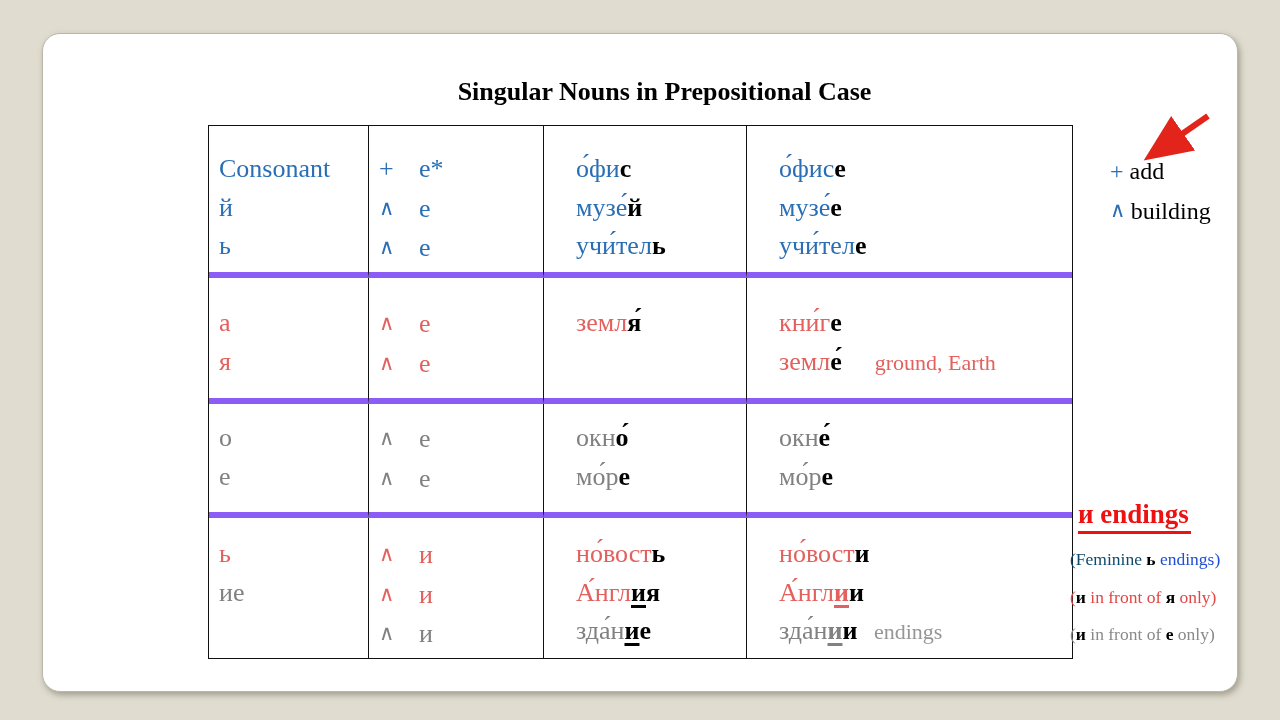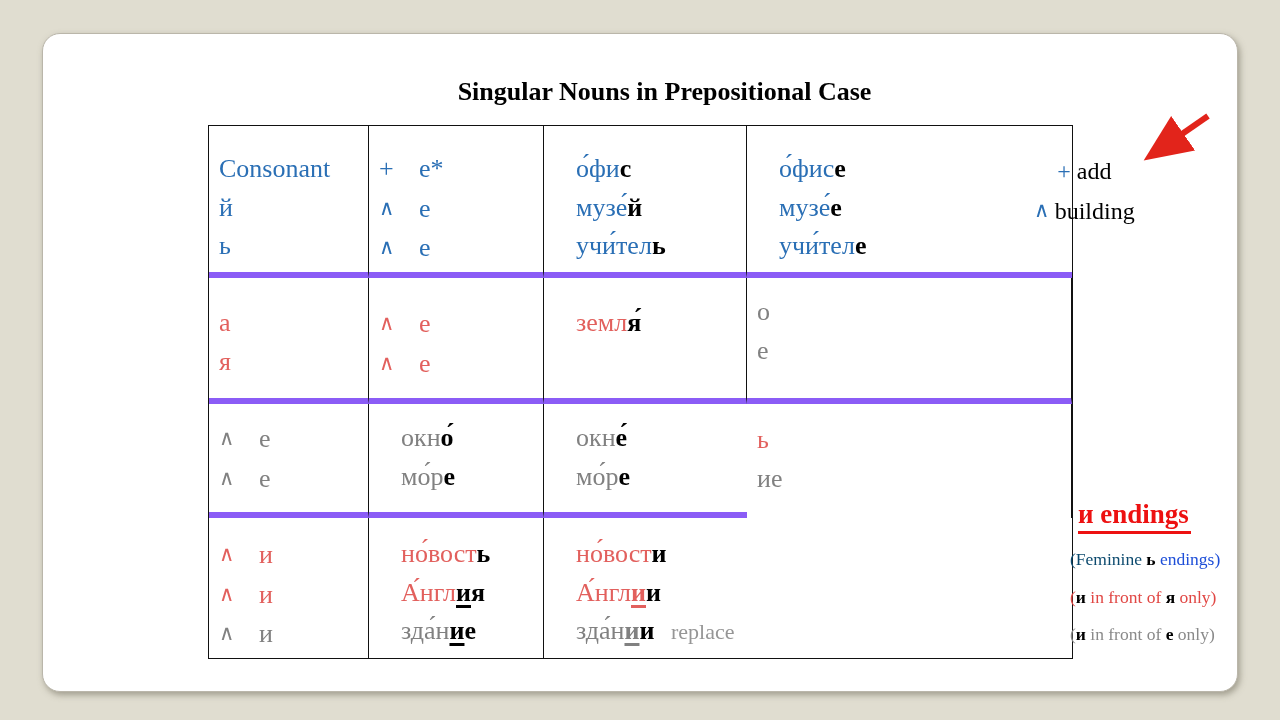--- a/index.html
+++ b/index.html
@@ -37,21 +37,21 @@
   .cell.t2{padding-top:15px;}
   .cell.t3{padding-top:17px;}
   .line{line-height:38.5px;white-space:pre;}
   .seg{white-space:pre;}
   .seg.b{font-weight:bold;}
   .seg.u{text-decoration:underline;text-decoration-thickness:2.5px;text-underline-offset:4px;}
   .seg.sym{display:inline-block;width:40px;}
   .seg.caret{font-size:21px;vertical-align:2px;}
   .seg.small{font-size:22px;}
   .legend{
-    position:absolute;left:1034px;top:152px;font-size:24px;text-align:center;
+    position:absolute;left:1110px;top:152px;font-size:24px;
   }
   .legend .line{line-height:39px;}
   .arrow-wrap{position:absolute;left:1134px;top:108px;width:84px;height:62px;}
   .iending{
     position:absolute;left:1078px;top:499px;
     font-size:27px;font-weight:bold;
   }
   .iending .inner{display:inline-block;border-bottom:3px solid #ED1111;padding:0 2px 1px 0;}
   .endnotes{
     position:absolute;left:1070px;top:541px;font-size:17.5px;
@@ -91,20 +91,24 @@
         <div class="line"><span class="seg" style="color: rgb(226, 96, 93);">а</span></div>
         <div class="line"><span class="seg" style="color: rgb(226, 96, 93);">я</span></div>
       </div>
       <div class="cell p1 t1 cr cb">
         <div class="line"><span class="seg sym caret" style="color: rgb(226, 96, 93);">∧</span><span class="seg" style="color: rgb(226, 96, 93);">е</span></div>
         <div class="line"><span class="seg sym caret" style="color: rgb(226, 96, 93);">∧</span><span class="seg" style="color: rgb(226, 96, 93);">е</span></div>
       </div>
       <div class="cell p2 t1 cr cb">
         <div class="line"><span class="seg" style="color: rgb(226, 96, 93);">земл</span><span class="seg b" style="color: rgb(0, 0, 0);">я́</span></div>
       </div>
+      <div class="cell p3 t1 cb">
+        <div class="line"><span class="seg" style="color: rgb(226, 96, 93);">кни́г</span><span class="seg b" style="color: rgb(0, 0, 0);">е</span></div>
+        <div class="line"><span class="seg" style="color: rgb(226, 96, 93);">земл</span><span class="seg b" style="color: rgb(0, 0, 0);">е́</span><span class="seg small" style="color: rgb(226, 96, 93);">      ground, Earth</span></div>
+      </div>
       <div class="cell p0 t2 cr cb">
         <div class="line"><span class="seg" style="color: rgb(129, 129, 129);">о</span></div>
         <div class="line"><span class="seg" style="color: rgb(129, 129, 129);">е</span></div>
       </div>
       <div class="cell p1 t2 cr cb">
         <div class="line"><span class="seg sym caret" style="color: rgb(129, 129, 129);">∧</span><span class="seg" style="color: rgb(129, 129, 129);">е</span></div>
         <div class="line"><span class="seg sym caret" style="color: rgb(129, 129, 129);">∧</span><span class="seg" style="color: rgb(129, 129, 129);">е</span></div>
       </div>
       <div class="cell p2 t2 cr cb">
         <div class="line"><span class="seg" style="color: rgb(129, 129, 129);">окн</span><span class="seg b" style="color: rgb(0, 0, 0);">о́</span></div>
@@ -124,21 +128,21 @@
         <div class="line"><span class="seg sym caret" style="color: rgb(129, 129, 129);">∧</span><span class="seg" style="color: rgb(129, 129, 129);">и</span></div>
       </div>
       <div class="cell p2 t3 cr">
         <div class="line"><span class="seg" style="color: rgb(226, 96, 93);">но́вост</span><span class="seg b" style="color: rgb(0, 0, 0);">ь</span></div>
         <div class="line"><span class="seg" style="color: rgb(226, 96, 93);">А́нгл</span><span class="seg b u" style="color: rgb(0, 0, 0);">и</span><span class="seg b" style="color: rgb(0, 0, 0);">я</span></div>
         <div class="line"><span class="seg" style="color: rgb(129, 129, 129);">зда́н</span><span class="seg b u" style="color: rgb(0, 0, 0);">и</span><span class="seg b" style="color: rgb(0, 0, 0);">е</span></div>
       </div>
       <div class="cell p3 t3">
         <div class="line"><span class="seg" style="color: rgb(226, 96, 93);">но́вост</span><span class="seg b" style="color: rgb(0, 0, 0);">и</span></div>
         <div class="line"><span class="seg" style="color: rgb(226, 96, 93);">А́нгл</span><span class="seg b u" style="color: rgb(226, 96, 93);">и</span><span class="seg b" style="color: rgb(0, 0, 0);">и</span></div>
-        <div class="line"><span class="seg" style="color: rgb(129, 129, 129);">зда́н</span><span class="seg b u" style="color: rgb(129, 129, 129);">и</span><span class="seg b" style="color: rgb(0, 0, 0);">и</span><span class="seg small" style="color: rgb(150, 150, 150);">   replace</span></div>
+        <div class="line"><span class="seg" style="color: rgb(129, 129, 129);">зда́н</span><span class="seg b u" style="color: rgb(129, 129, 129);">и</span><span class="seg b" style="color: rgb(0, 0, 0);">и</span><span class="seg small" style="color: rgb(150, 150, 150);">   endings</span></div>
       </div>
     </div>
 
   <div class="legend">
     <div class="line"><span class="seg" style="color: rgb(42, 111, 181);">+ </span><span class="seg" style="color: rgb(0, 0, 0);">add</span></div>
     <div class="line"><span class="seg caret" style="color: rgb(42, 111, 181);">∧ </span><span class="seg" style="color: rgb(0, 0, 0);">building</span></div>
   </div>
 
   <div class="arrow-wrap">
     <svg width="84" height="62" viewBox="0 0 84 62">

